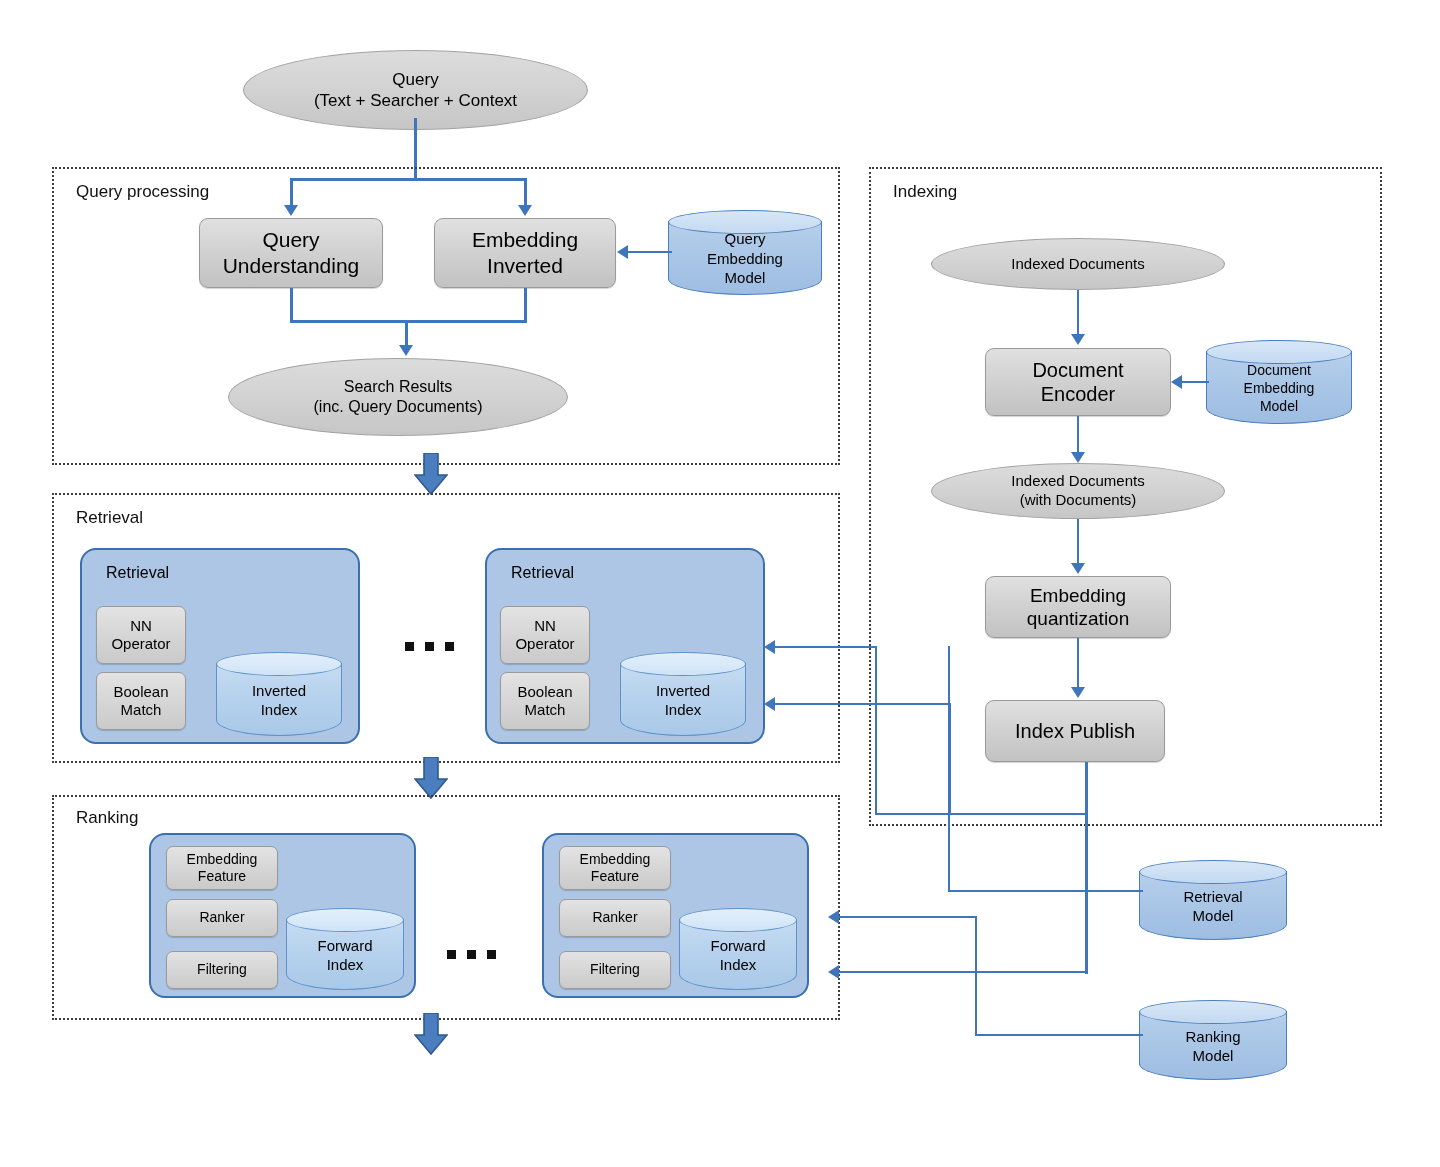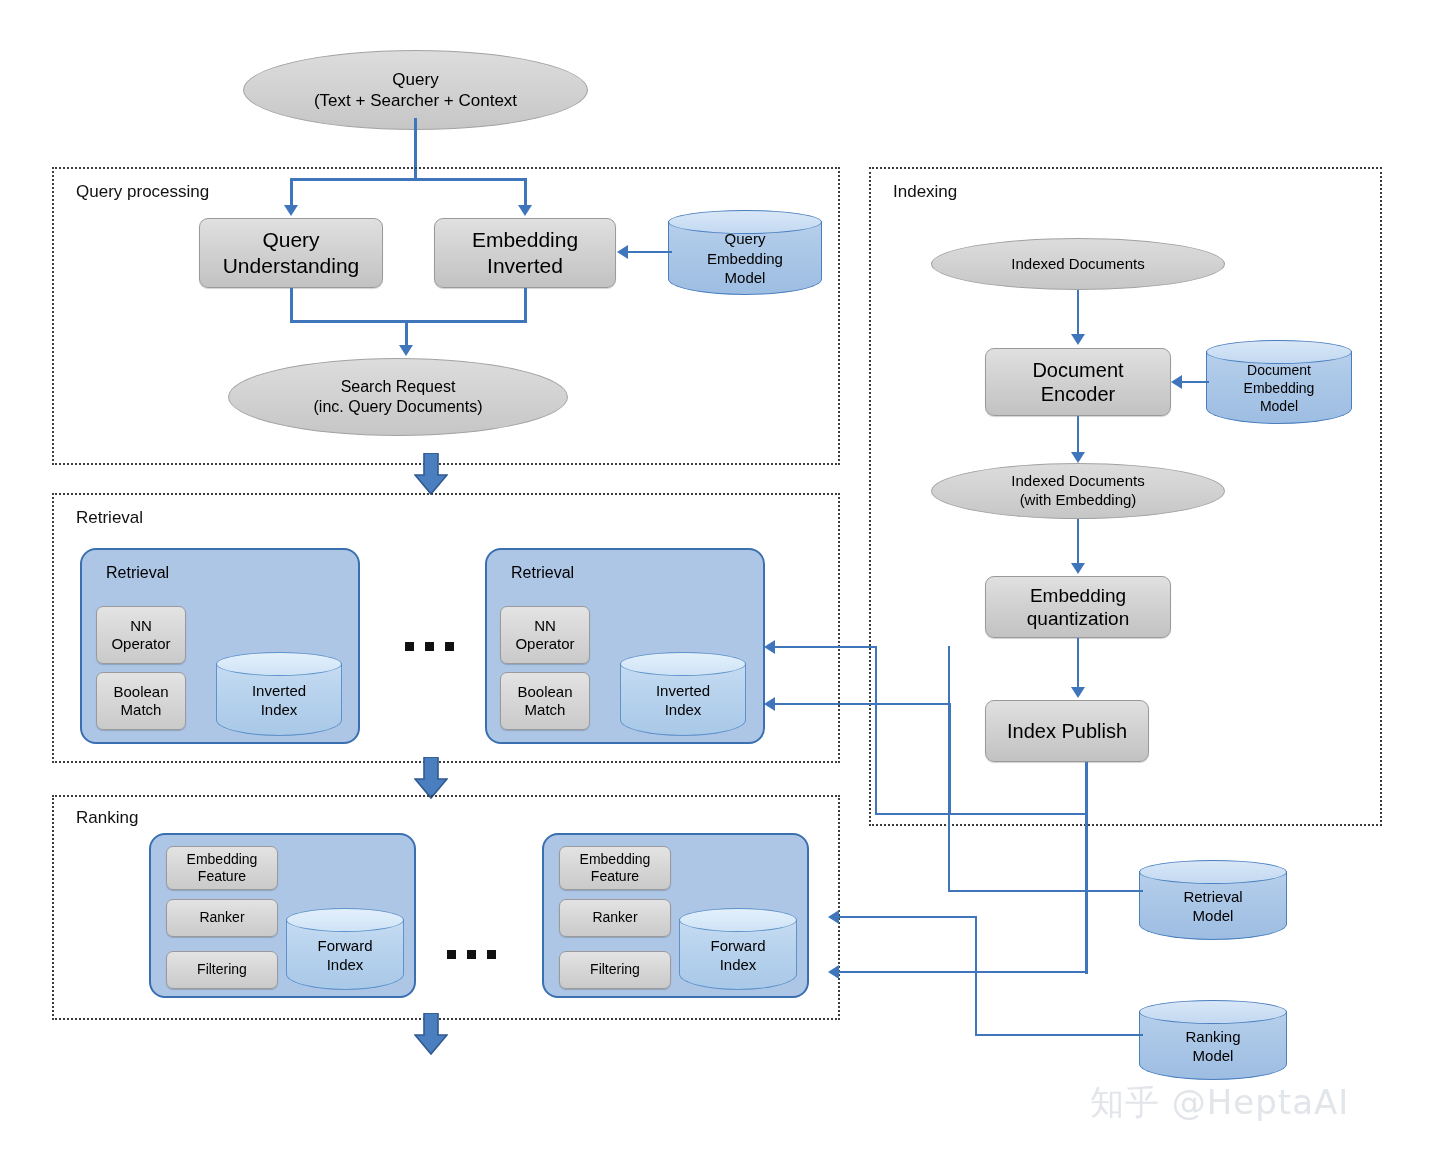--- a/index.html
+++ b/index.html
@@ -122,21 +122,21 @@
   <div class="ah left" style="left:617px;top:245px;"></div>
 
   <div class="ln lnv thick" style="left:290px;top:288px;width:3px;height:35px;"></div>
   <div class="ln lnv thick" style="left:524px;top:288px;width:3px;height:35px;"></div>
   <div class="ln lnh thick" style="left:290px;top:320px;width:237px;height:3px;"></div>
   <div class="ln lnv thick" style="left:405px;top:320px;width:3px;height:28px;"></div>
   <div class="ah down" style="left:399px;top:345px;"></div>
 
   <div class="ell" style="left:228px;top:358px;width:340px;height:78px;font-size:16px;">
     <div>
-      <div>Search Request</div>
+      <div>Search Results</div>
       <div>(inc. Query Documents)</div>
     </div>
   </div>
 
   <div class="fatarrow" style="left:414px;top:453px;">
     <svg width="34" height="42" viewBox="0 0 34 42">
       <polygon points="10,0 24,0 24,22 33,22 17,41 1,22 10,22" fill="#4a7ebe" stroke="#2f5a91" stroke-width="1.6"></polygon>
     </svg>
   </div>
 
@@ -299,38 +299,38 @@
   </div>
   <div class="ln lnh" style="left:1182px;top:381px;width:27px;height:2px;"></div>
   <div class="ah left" style="left:1171px;top:375px;"></div>
 
   <div class="ln lnv" style="left:1077px;top:416px;width:2px;height:38px;"></div>
   <div class="ah down" style="left:1071px;top:452px;"></div>
 
   <div class="ell" style="left:931px;top:463px;width:294px;height:56px;font-size:15px;">
     <div>
       <div>Indexed Documents</div>
-      <div>(with Embedding)</div>
+      <div>(with Documents)</div>
     </div>
   </div>
 
   <div class="ln lnv" style="left:1077px;top:519px;width:2px;height:48px;"></div>
   <div class="ah down" style="left:1071px;top:563px;"></div>
 
   <div class="pbox" style="left:985px;top:576px;width:186px;height:62px;font-size:19px;">
     <div>
       <div>Embedding</div>
       <div>quantization</div>
     </div>
   </div>
 
   <div class="ln lnv" style="left:1077px;top:638px;width:2px;height:52px;"></div>
   <div class="ah down" style="left:1071px;top:687px;"></div>
 
-  <div class="pbox" style="left:985px;top:700px;width:164px;height:62px;font-size:20px;text-align:right;">
+  <div class="pbox" style="left:985px;top:700px;width:180px;height:62px;font-size:20px;text-align:right;">
     <div>Index Publish</div>
   </div>
 
   <div class="ln lnv thick" style="left:1085px;top:762px;width:3px;height:212px;"></div>
 
   <div class="ln lnh" style="left:875px;top:813px;width:212px;height:2px;"></div>
   <div class="ln lnv" style="left:875px;top:646px;width:2px;height:169px;"></div>
   <div class="ln lnh" style="left:772px;top:646px;width:105px;height:2px;"></div>
   <div class="ah left" style="left:764px;top:640px;"></div>
 
@@ -365,15 +365,14 @@
         <div>Ranking</div>
         <div>Model</div>
       </div>
     </div>
   </div>
   <div class="ln lnh" style="left:975px;top:1034px;width:168px;height:2px;"></div>
   <div class="ln lnv" style="left:975px;top:916px;width:2px;height:120px;"></div>
   <div class="ln lnh" style="left:836px;top:916px;width:141px;height:2px;"></div>
   <div class="ah left" style="left:828px;top:910px;"></div>
 
-  <div class="watermark" style="left:1090px;top:1080px;">知乎 @HeptaAI</div>
 
 </div>
 
 </body></html>

